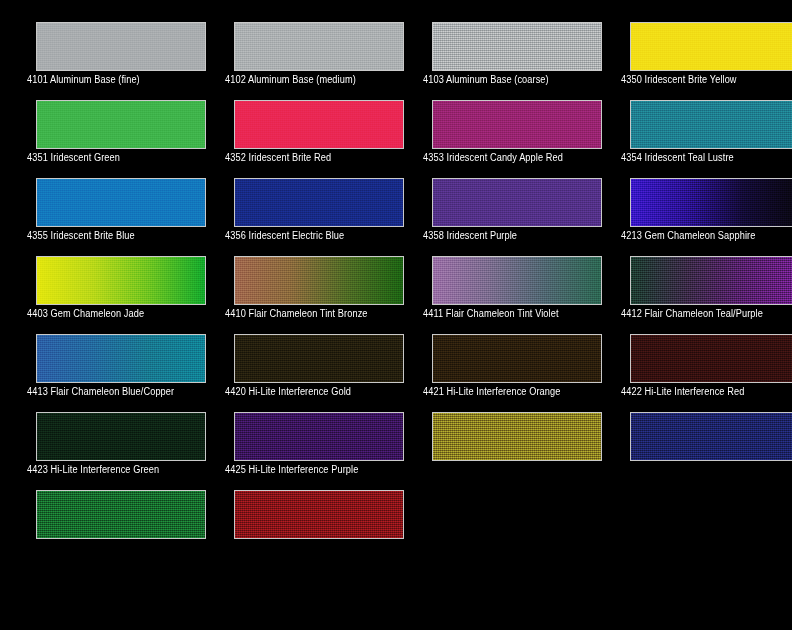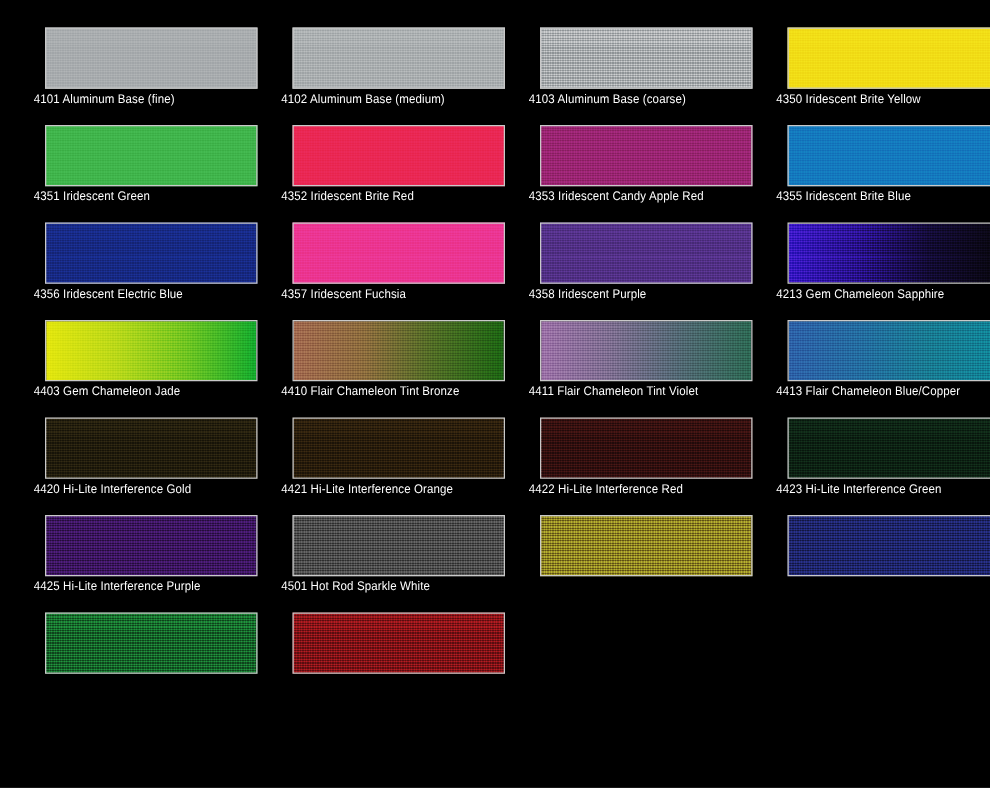--- a/index.html
+++ b/index.html
@@ -115,38 +115,38 @@
         </div>
         <div class="label" style="color: rgb(255, 255, 255);">4352 Iridescent Brite Red</div>
       </div>
       <div class="cell">
         <div class="chip" style="border-color: rgb(201, 201, 201); background: rgb(152, 36, 112);">
           <span class="grain"></span>
         </div>
         <div class="label" style="color: rgb(255, 255, 255);">4353 Iridescent Candy Apple Red</div>
       </div>
       <div class="cell">
+        <div class="chip" style="border-color: rgb(201, 201, 201); background: rgb(31, 127, 144);">
+          <span class="grain"></span>
+        </div>
+        <div class="label" style="color: rgb(255, 255, 255);">4354 Iridescent Teal Lustre</div>
+      </div>
+      <div class="cell">
         <div class="chip grain-light" style="border-color: rgb(201, 201, 201); background: rgb(19, 120, 189);">
           <span class="grain"></span>
         </div>
         <div class="label" style="color: rgb(255, 255, 255);">4355 Iridescent Brite Blue</div>
       </div>
       <div class="cell">
         <div class="chip" style="border-color: rgb(201, 201, 201); background: rgb(23, 42, 134);">
           <span class="grain"></span>
         </div>
         <div class="label" style="color: rgb(255, 255, 255);">4356 Iridescent Electric Blue</div>
       </div>
       <div class="cell">
-        <div class="chip grain-light" style="border-color: rgb(201, 201, 201); background: rgb(236, 53, 146);">
-          <span class="grain"></span>
-        </div>
-        <div class="label" style="color: rgb(255, 255, 255);">4357 Iridescent Fuchsia</div>
-      </div>
-      <div class="cell">
         <div class="chip" style="border-color: rgb(201, 201, 201); background: rgb(83, 49, 136);">
           <span class="grain"></span>
         </div>
         <div class="label" style="color: rgb(255, 255, 255);">4358 Iridescent Purple</div>
       </div>
       <div class="cell">
         <div class="chip grain-heavy" style="border-color: rgb(201, 201, 201); background: linear-gradient(90deg, rgb(58, 24, 200), rgb(42, 18, 143), rgb(19, 11, 54), rgb(9, 7, 16));">
           <span class="grain"></span>
         </div>
         <div class="label" style="color: rgb(255, 255, 255);">4213 Gem Chameleon Sapphire</div>
@@ -163,20 +163,26 @@
         </div>
         <div class="label" style="color: rgb(255, 255, 255);">4410 Flair Chameleon Tint Bronze</div>
       </div>
       <div class="cell">
         <div class="chip" style="border-color: rgb(201, 201, 201); background: linear-gradient(90deg, rgb(154, 111, 166), rgb(123, 108, 142), rgb(79, 102, 112), rgb(44, 101, 81));">
           <span class="grain"></span>
         </div>
         <div class="label" style="color: rgb(255, 255, 255);">4411 Flair Chameleon Tint Violet</div>
       </div>
       <div class="cell">
+        <div class="chip grain-heavy" style="border-color: rgb(201, 201, 201); background: linear-gradient(90deg, rgb(29, 60, 48), rgb(58, 42, 70), rgb(85, 32, 106), rgb(107, 31, 134));">
+          <span class="grain"></span>
+        </div>
+        <div class="label" style="color: rgb(255, 255, 255);">4412 Flair Chameleon Teal/Purple</div>
+      </div>
+      <div class="cell">
         <div class="chip" style="border-color: rgb(201, 201, 201); background: linear-gradient(90deg, rgb(44, 95, 166), rgb(35, 106, 158), rgb(24, 120, 143), rgb(16, 129, 149));">
           <span class="grain"></span>
         </div>
         <div class="label" style="color: rgb(255, 255, 255);">4413 Flair Chameleon Blue/Copper</div>
       </div>
       <div class="cell">
         <div class="chip grain-heavy" style="border-color: rgb(201, 201, 201); background: rgb(36, 30, 13);">
           <span class="grain"></span>
         </div>
         <div class="label" style="color: rgb(255, 255, 255);">4420 Hi-Lite Interference Gold</div>
@@ -197,26 +203,20 @@
         <div class="chip grain-heavy" style="border-color: rgb(201, 201, 201); background: rgb(13, 36, 20);">
           <span class="grain"></span>
         </div>
         <div class="label" style="color: rgb(255, 255, 255);">4423 Hi-Lite Interference Green</div>
       </div>
       <div class="cell">
         <div class="chip grain-heavy" style="border-color: rgb(201, 201, 201); background: rgb(58, 21, 92);">
           <span class="grain"></span>
         </div>
         <div class="label" style="color: rgb(255, 255, 255);">4425 Hi-Lite Interference Purple</div>
-      </div>
-      <div class="cell">
-        <div class="chip grain-heavy" style="border-color: rgb(201, 201, 201); background: rgb(74, 74, 74);">
-          <span class="grain"></span>
-        </div>
-        <div class="label" style="color: rgb(255, 255, 255);">4501 Hot Rod Sparkle White</div>
       </div>
       <div class="cell">
         <div class="chip grain-heavy" style="border-color: rgb(201, 201, 201); background: rgb(139, 128, 34);">
           <span class="grain"></span>
         </div>
         <div class="label" style="color: rgb(255, 255, 255);"></div>
       </div>
       <div class="cell">
         <div class="chip grain-heavy" style="border-color: rgb(201, 201, 201); background: rgb(29, 36, 103);">
           <span class="grain"></span>

